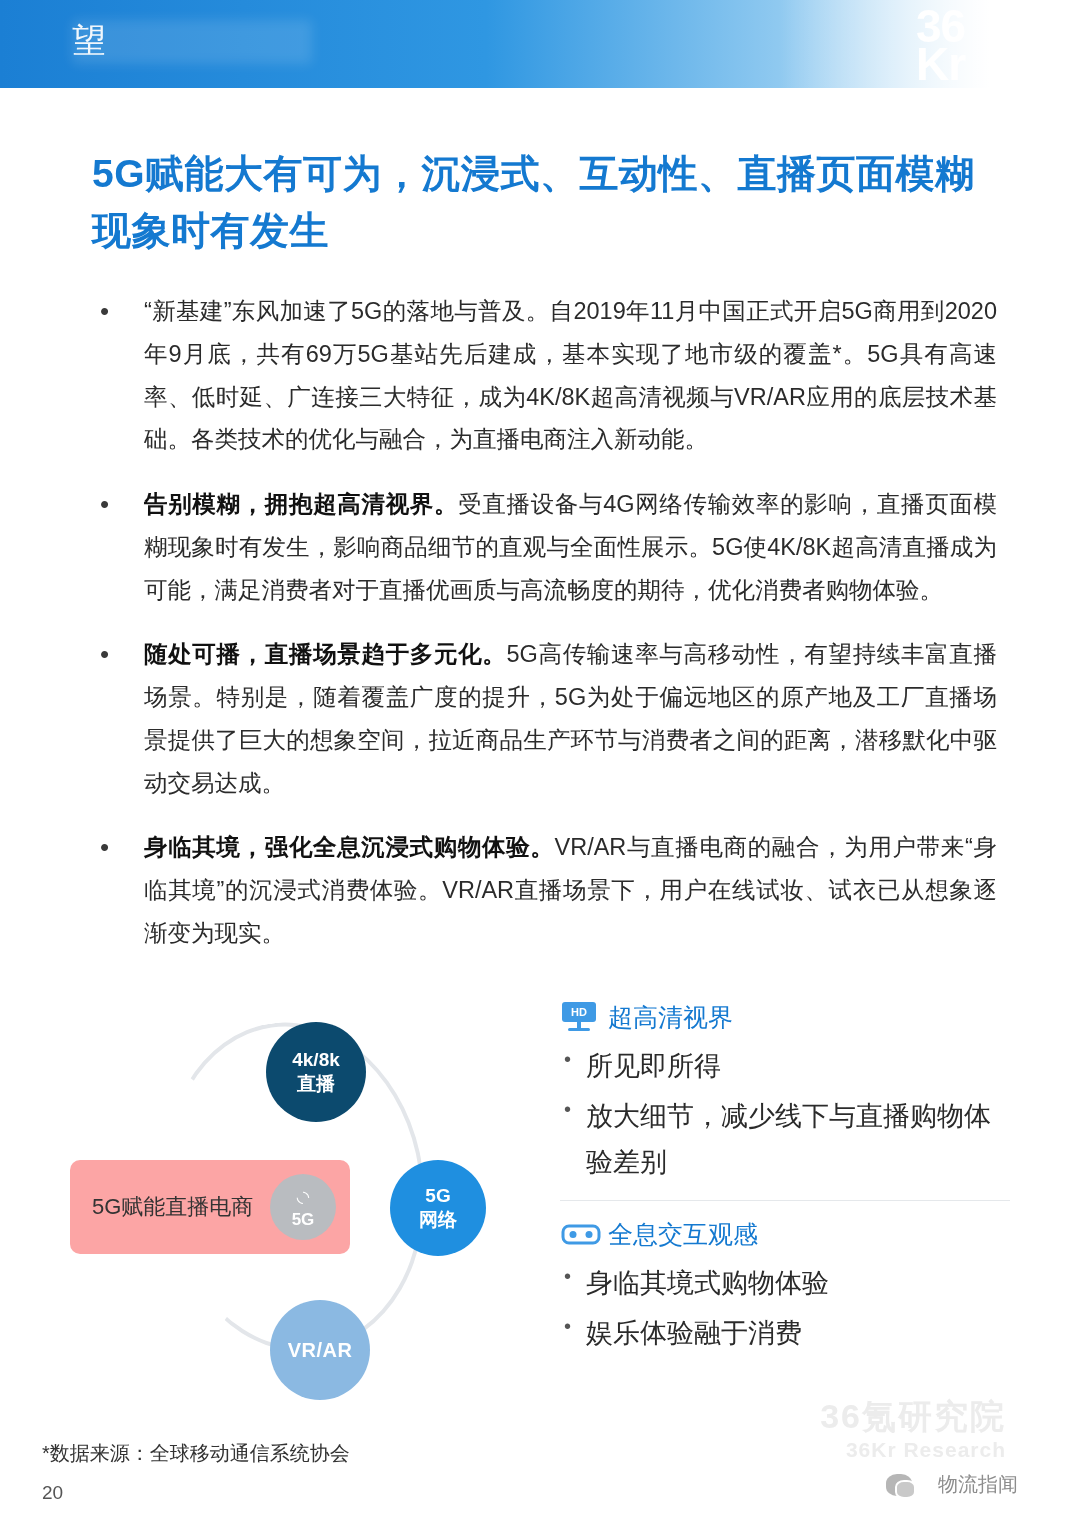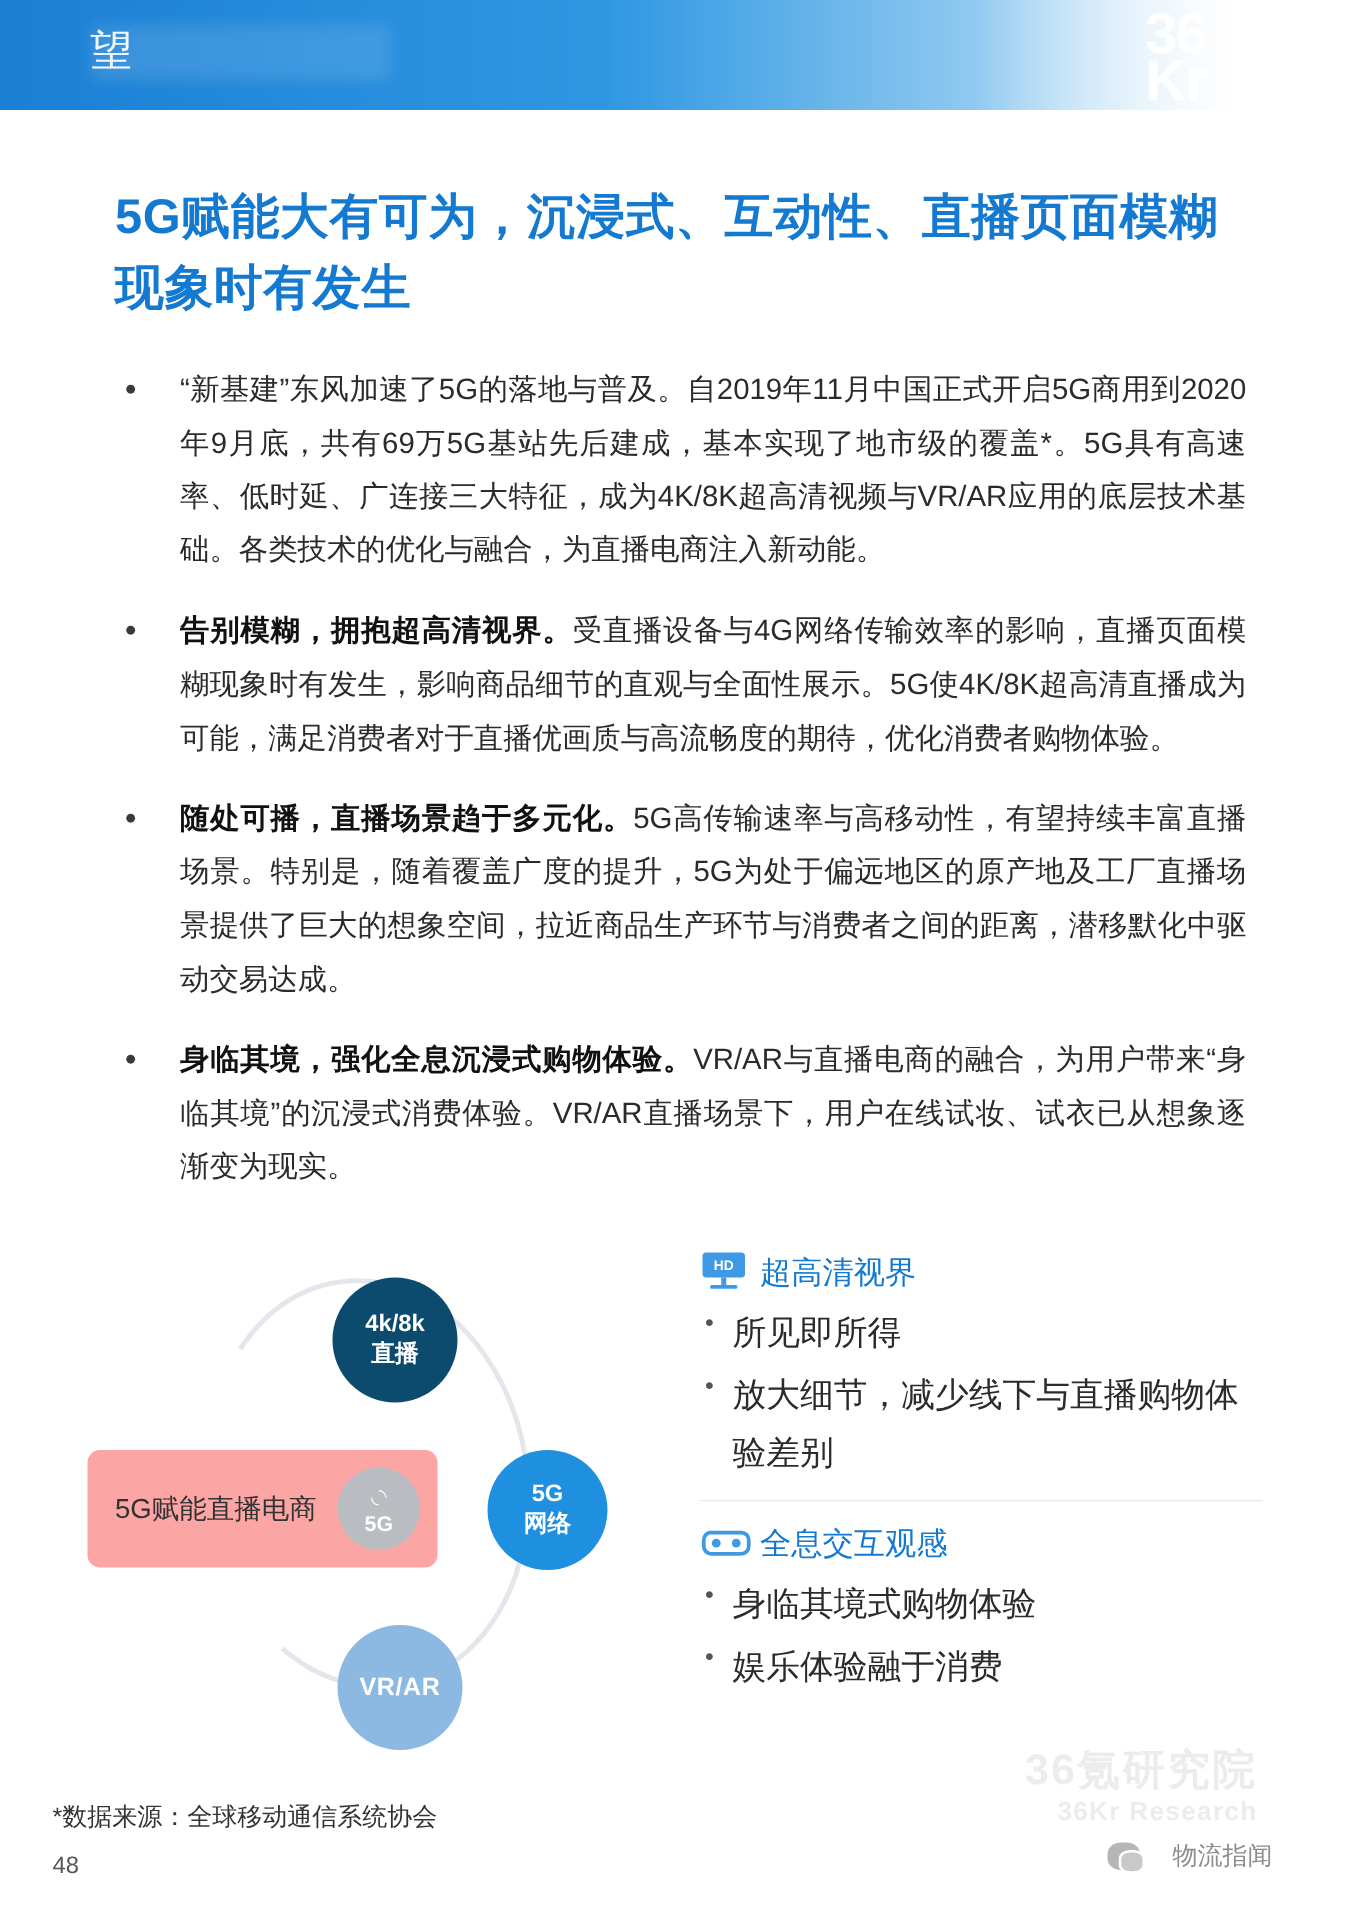--- a/index.html
+++ b/index.html
@@ -238,21 +238,21 @@
         </div>
         <div class="feat-title">全息交互观感</div>
       </div>
       <div class="feat-li">身临其境式购物体验</div>
       <div class="feat-li">娱乐体验融于消费</div>
     </div>
 
   </div>
 
   <div class="source">*数据来源：全球移动通信系统协会</div>
-  <div class="pageno">48</div>
+  <div class="pageno">20</div>
 
   <div class="watermark">
     <div>36氪研究院</div>
     <div class="wm-sub">36Kr Research</div>
   </div>
 
   <div class="wechat">
     <span class="wechat-icon"></span>
     <span>物流指闻</span>
   </div>

